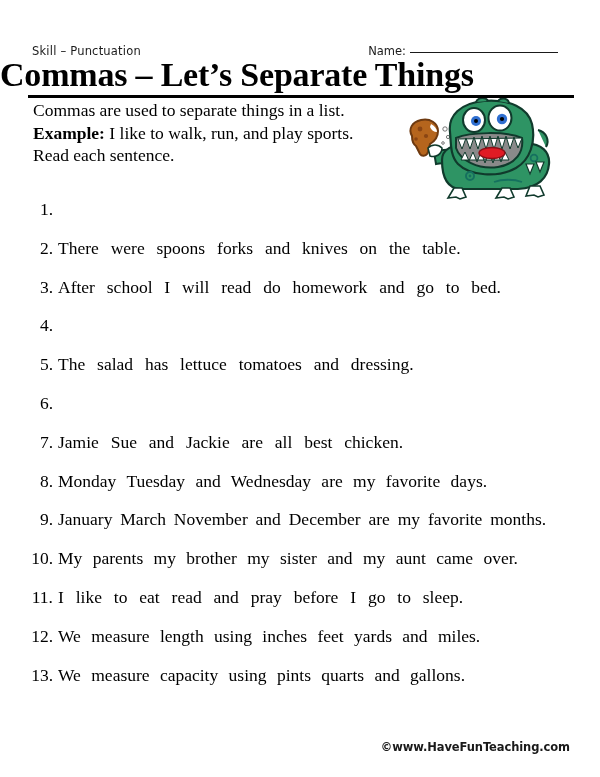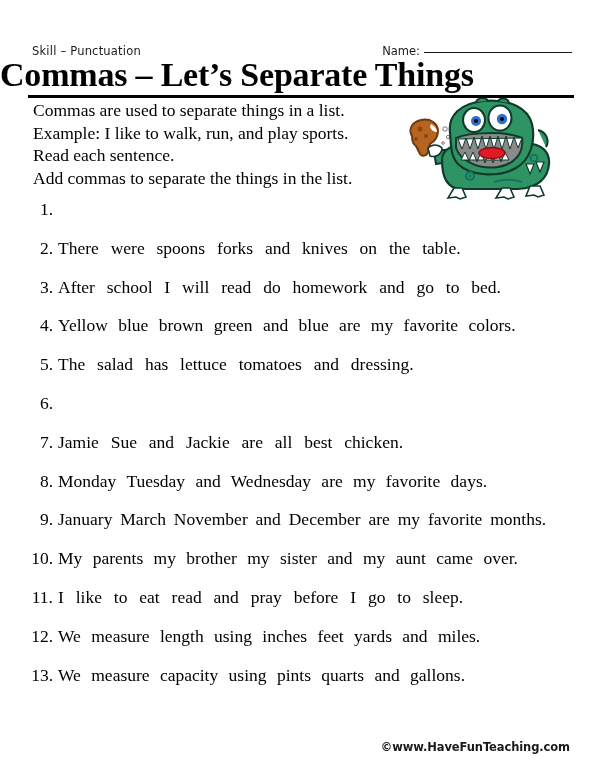--- a/index.html
+++ b/index.html
@@ -37,21 +37,21 @@
     left: 0;
     top: 0;
     font-family: "DejaVu Sans", sans-serif;
     font-size: 11.5px;
     letter-spacing: 0.2px;
     color: #1a1a1a;
     white-space: nowrap;
   }
   .name-block {
     position: absolute;
-    right: 0;
+    right: 14px;
     top: 0;
     display: flex;
     align-items: baseline;
     white-space: nowrap;
   }
   .name-label {
     font-family: "DejaVu Sans", sans-serif;
     font-size: 11.5px;
     color: #1a1a1a;
   }
@@ -91,21 +91,21 @@
   
   .intro {
     position: absolute;
     left: 33px;
     top: 99px;
     width: 400px;
     font-size: 17.5px;
     line-height: 22.5px;
   }
   .intro div { white-space: nowrap; }
-  .intro b { font-weight: normal; }
+  .intro b { font-weight: bold; }
 
   
   .monster {
     position: absolute;
     left: 398px;
     top: 98px;
     width: 162px;
     height: 102px;
   }
   .monster svg { display: block; }
@@ -170,21 +170,20 @@
     </div>
   </div>
 
   <div class="title">Commas – Let’s Separate Things</div>
   <div class="title-rule"></div>
 
   <div class="intro">
     <div>Commas are used to separate things in a list.</div>
     <div><b>Example:</b><span> I like to walk, run, and play sports.</span></div>
     <div>Read each sentence.</div>
-    <div>Add commas to separate the things in the list.</div>
   </div>
 
   <div class="monster">
     <svg width="162" height="102" viewBox="0 0 162 102" xmlns="http://www.w3.org/2000/svg">
 
       <g>
         <path d="M14 38 C10 31 14 24 23 22 C32 20 40 25 40 33 C40 39 37 43 32 46 L30 54 C29 58 24 59 22 56 L18 48 C15 46 14 42 14 38 Z" fill="#b5651d" stroke="#6e3a10" stroke-width="2"></path>
         <path d="M33 26 C37 28 39 31 39 34 C36 34 33 32 32 29 Z" fill="#ffffff"></path>
         <circle cx="22" cy="31" r="2.4" fill="#8a4513"></circle>
         <circle cx="28" cy="38" r="2.1" fill="#8a4513"></circle>
@@ -244,21 +243,20 @@
       <div class="item">
         <div class="item-num">2.</div>
         <div class="item-text wide">There were spoons forks and knives on the table.</div>
       </div>
       <div class="item">
         <div class="item-num">3.</div>
         <div class="item-text wide">After school I will read do homework and go to bed.</div>
       </div>
       <div class="item">
         <div class="item-num">4.</div>
-        <div class="item-text mid">Yellow blue brown green and blue are my favorite colors.</div>
       </div>
       <div class="item">
         <div class="item-num">5.</div>
         <div class="item-text wide">The salad has lettuce tomatoes and dressing.</div>
       </div>
       <div class="item">
         <div class="item-num">6.</div>
       </div>
       <div class="item">
         <div class="item-num">7.</div>

